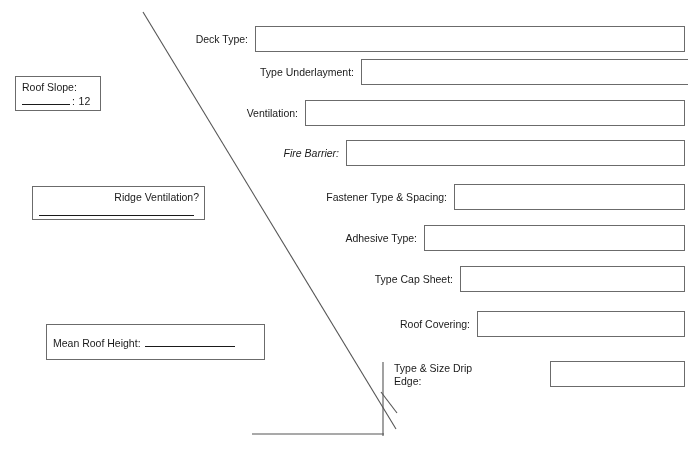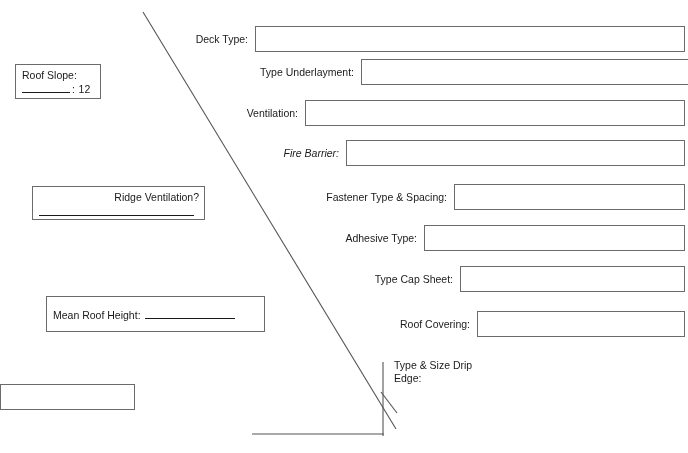--- a/index.html
+++ b/index.html
@@ -41,23 +41,23 @@
     color: #1a1a1a;
     white-space: nowrap;
   }
   .note-line { display: block; }
   .blank {
     display: inline-block;
     border-bottom: 1.4px solid #1a1a1a;
     vertical-align: baseline;
   }
 
-  #note-roof-slope   { left: 15px;  top: 64px;  width: 86px;  height: 35px; }
+  #note-roof-slope   { left: 15px;  top: 76px;  width: 86px;  height: 35px; }
   #note-ridge-vent   { left: 32px;  top: 186px; width: 173px; height: 34px; }
-  #note-mean-height  { left: 46px;  top: 296px; width: 219px; height: 36px; }
+  #note-mean-height  { left: 46px;  top: 324px; width: 219px; height: 36px; }
 
   #note-roof-slope .blank      { width: 48px; }
   #note-ridge-vent .blank      { width: 155px; }
   #note-mean-height .blank     { width: 90px; margin-left: 4px; }
 
   #note-roof-slope .slope-ratio { margin-left: 2px; letter-spacing: .3px; }
   #note-ridge-vent .note-line:first-child { margin-bottom: 1px; text-align: right; }
   #note-mean-height .note-line { padding-top: 8px; }
 
   
@@ -81,21 +81,21 @@
     border: 1px solid #6b6b6b;
     background: #ffffff;
     height: 26px;
     font-family: "Liberation Sans", sans-serif;
     font-size: 10.5px;
     color: #1a1a1a;
     padding: 0 4px;
     outline: none;
     flex: 0 0 auto;
   }
-  .field-row.two-line { height: 34px; align-items: flex-start; flex-direction: column; }
+  .field-row.two-line { height: 34px; align-items: center; }
   .field-row.two-line .field-label { padding-top: 2px; }
   .field-row.two-line .field-input { margin-top: -1px; }
 </style>
 </head>
 <body>
 
 <div id="page">
 
   <svg id="roof-diagram" viewBox="0 0 688 453" width="688" height="453" aria-hidden="true">
     <line x1="143" y1="12" x2="396" y2="429" stroke="#555555" stroke-width="1.1"></line>

